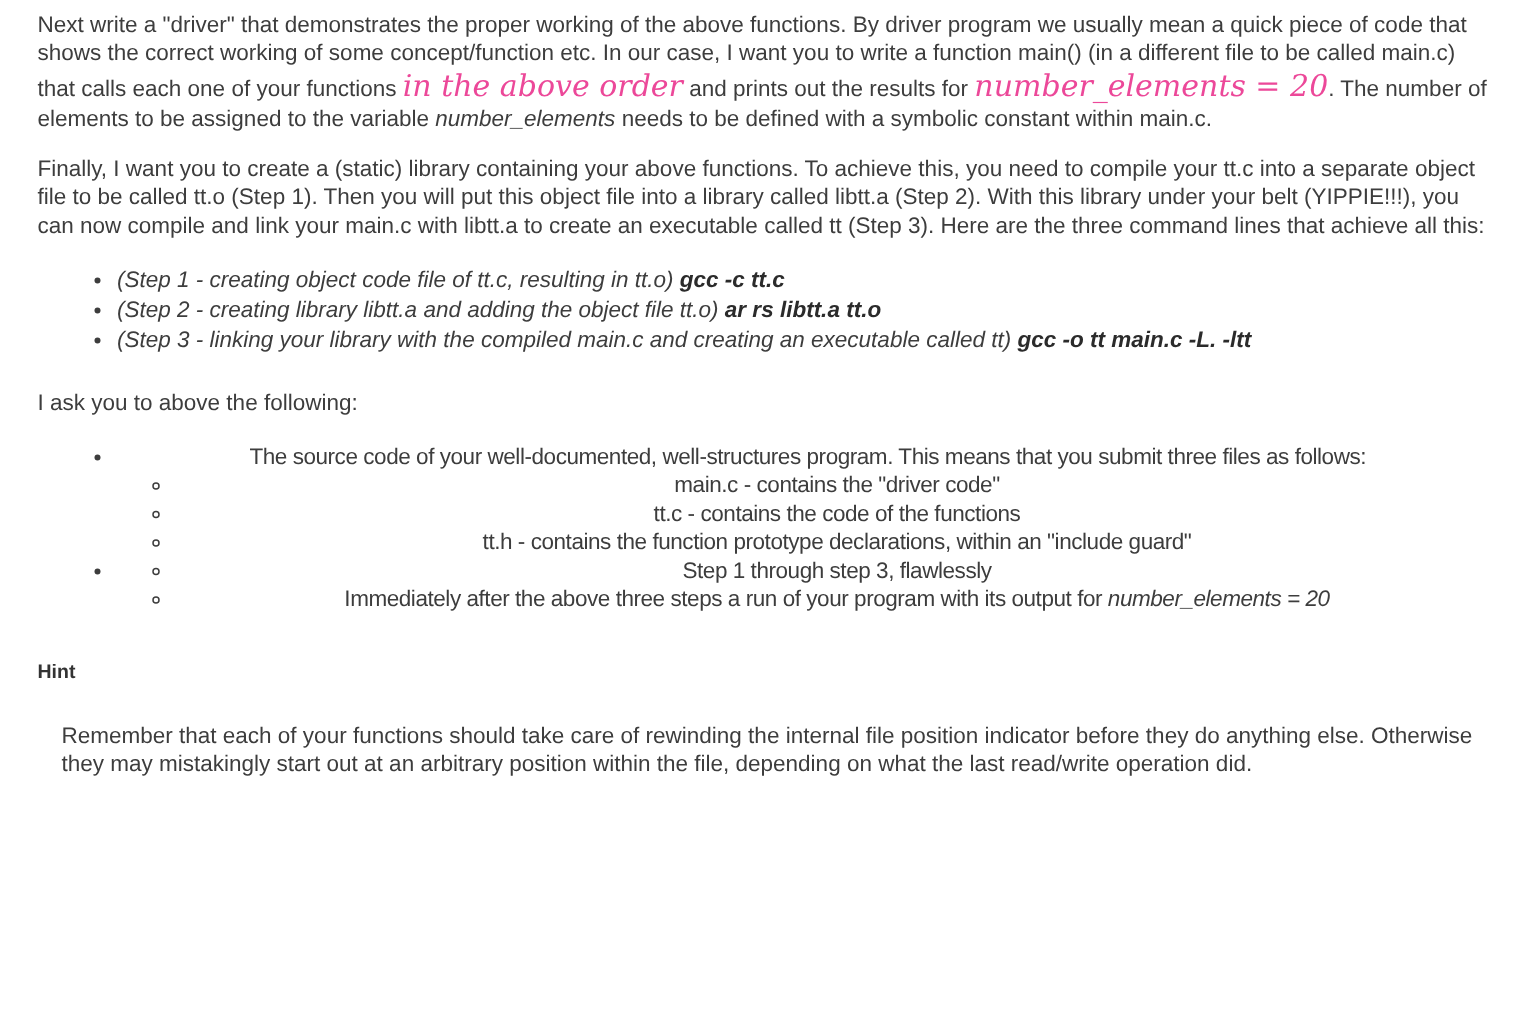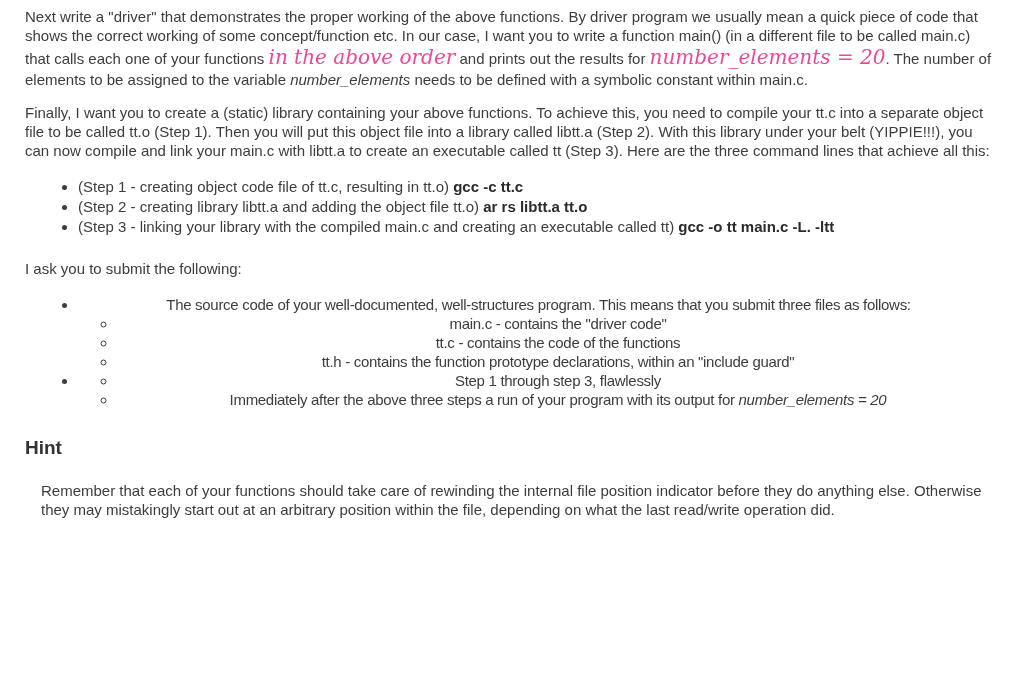--- a/index.html
+++ b/index.html
@@ -25,21 +25,21 @@
   }
   .sans-em { font-style: italic; }
   strong.cmd { color: #2b2b2b; font-weight: bold; }
 
   ul.command-steps {
     margin: 17px 0 0 0;
     padding: 0 0 0 53px;
     list-style-type: disc;
     line-height: 20px;
   }
-  ul.command-steps li { margin: 0; }
+  ul.command-steps li { margin: 0; font-style: italic; }
 
   h2.section-heading {
     font-size: 19px;
     line-height: 23px;
     margin: 56px 0 0 0;
     color: #333333;
     font-weight: bold;
   }
   p.submit-intro { margin: 22px 0 0 0; }
 
@@ -51,21 +51,21 @@
     letter-spacing: -0.3px;
     text-align: center;
   }
   ul.submit-list ul {
     list-style-type: circle;
     margin: 0;
     padding: 0 0 0 39px;
   }
 
   h3.section-heading {
-    font-size: 19px;
+    font-size: 13px;
     line-height: 23px;
     margin: 27px 0 0 0;
     color: #333333;
     font-weight: bold;
   }
   p.hint-text { margin: 22px 0 0 16px; }
 </style>
 </head>
 <body>
 
@@ -75,21 +75,21 @@
 
   <p>Finally, I want you to create a (static) library containing your above functions. To achieve this, you need to compile your tt.c into a separate object file to be called tt.o (Step 1). Then you will put this object file into a library called libtt.a (Step 2). With this library under your belt (YIPPIE!!!), you can now compile and link your main.c with libtt.a to create an executable called tt (Step 3). Here are the three command lines that achieve all this:</p>
 
   <ul class="command-steps">
     <li><span>(Step 1 - creating object code file of tt.c, resulting in tt.o) </span><strong class="cmd">gcc -c tt.c</strong></li>
     <li><span>(Step 2 - creating library libtt.a and adding the object file tt.o) </span><strong class="cmd">ar rs libtt.a tt.o</strong></li>
     <li><span>(Step 3 - linking your library with the compiled main.c and creating an executable called tt) </span><strong class="cmd">gcc -o tt main.c -L. -ltt</strong></li>
   </ul>
 
 
-  <p class="submit-intro">I ask you to submit the following:</p>
+  <p class="submit-intro">I ask you to above the following:</p>
 
   <ul class="submit-list">
     <li>
       <span>The source code of your well-documented, well-structures program. This means that you submit three files as follows:</span>
       <ul>
         <li>main.c - contains the "driver code"</li>
         <li>tt.c - contains the code of the functions</li>
         <li>tt.h - contains the function prototype declarations, within an "include guard"</li>
       </ul>
     </li>

